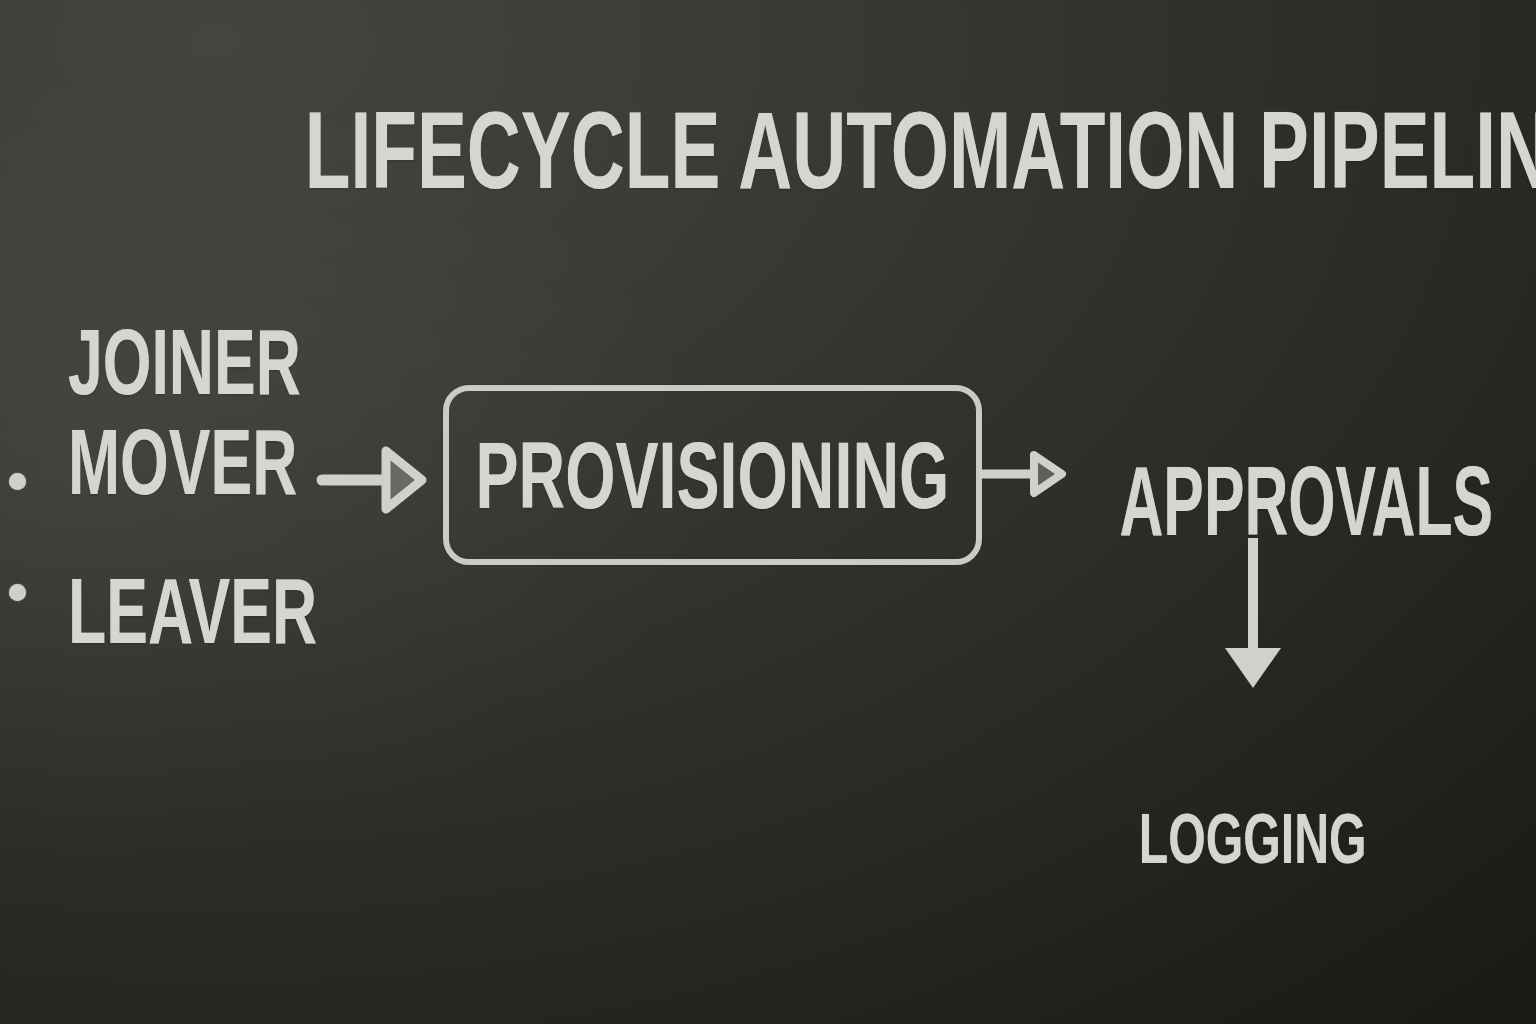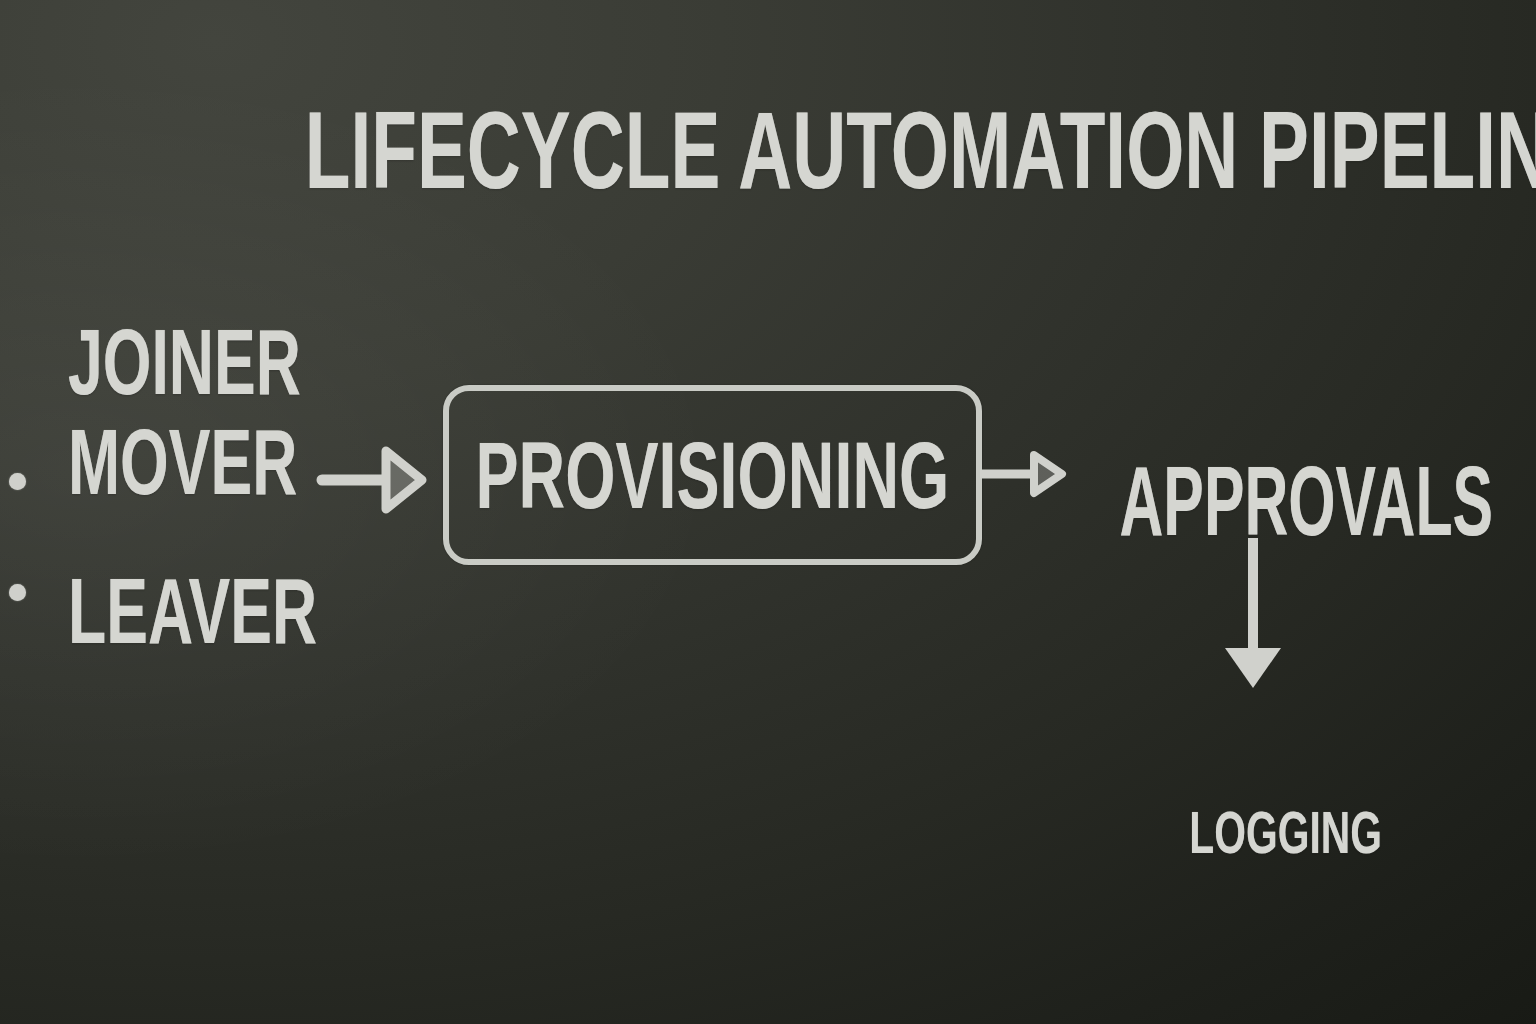--- a/index.html
+++ b/index.html
@@ -36,21 +36,21 @@
   .node {
     position:absolute; box-sizing:border-box;
     left:443px; top:385px; width:539px; height:180px;
     border:6px solid #c9cbc5; border-radius:26px;
     display:flex; align-items:center; justify-content:center;
     box-shadow:0 0 2px rgba(0,0,0,0.35);
   }
   .node .t { position:static; font-size:95px; }
   .approvals { font-size:98px; top:412px; left:1005px; width:500px;margin-top:40px; }
   .audit-line1 { font-size:93px; top:707px; left:1003px; width:500px; }
-  .audit-line2 { font-size:60px; top:803px; left:1036px; width:500px; }
+  .audit-line2 { font-size:71px; top:803px; left:1003px; width:500px; }
   .arrow { position:absolute; }
   .arrow-1 { left:312px; top:436px; }
   .arrow-2 { left:976px; top:430px; }
   .arrow-3 { left:1200px; top:532px; }
   svg { display:block; }
 </style>
 </head>
 <body>
 
 <div class="stage">

